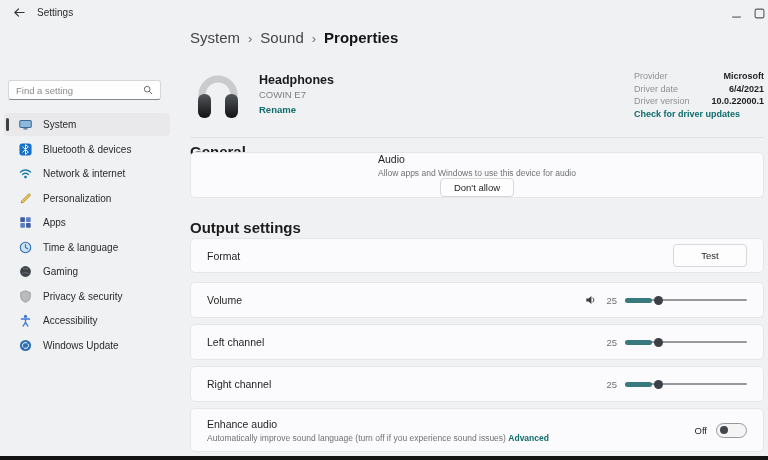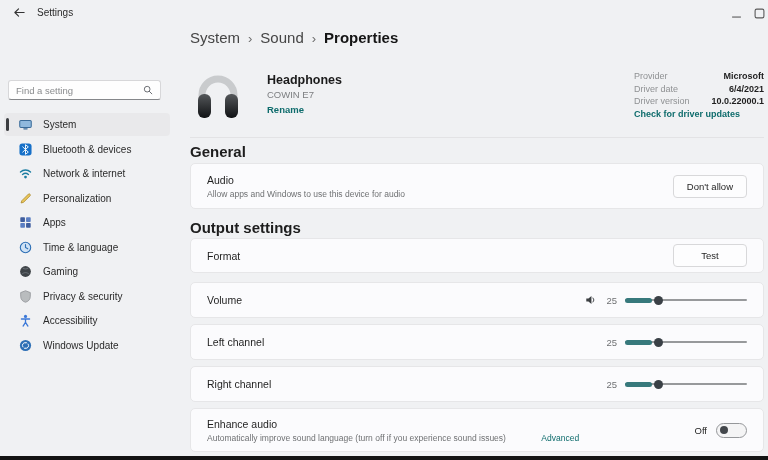--- a/index.html
+++ b/index.html
@@ -36,21 +36,21 @@
   .content { position:absolute; left:190px; top:0; width:576px; height:456px; }
   .breadcrumb { position:absolute; top:29px; left:0; display:flex; align-items:baseline; gap:8px; font-size:15px; color:#454545; }
   .breadcrumb .sep { color:#6d6d6d; font-size:13px; }
   .breadcrumb .crumb { cursor:pointer; }
   .breadcrumb .current { font-weight:700; color:#151515; }
 
   .device-row { position:absolute; top:68px; left:0; right:2px; display:flex; justify-content:space-between; }
   .device-left { display:flex; gap:13px; }
   .hp-img { width:56px; height:56px; }
   .hp-img svg { width:100%; height:100%; display:block; }
-  .device-meta { padding-top:5px;margin-left:8px; }
+  .device-meta { padding-top:5px; }
   .device-name { font-size:12.5px; font-weight:700; color:#1b1b1b; }
   .device-model { font-size:9.5px; color:#7c7e80; margin-top:2px; }
   .rename-link { font-size:9.5px; font-weight:700; color:#0e6c6c; margin-top:4px; cursor:pointer; }
   .driver-block { width:130px; padding-top:3px; }
   .driver-row { display:flex; justify-content:space-between; margin-bottom:2.5px; }
   .driver-label { font-size:9px; color:#8f9193; }
   .driver-value { font-size:9px; font-weight:700; color:#1f1f1f; }
   .driver-link { font-size:9px; font-weight:700; color:#0e6c6c; margin-top:2px; cursor:pointer; }
 
   .divider { position:absolute; top:137px; left:0; right:2px; height:1px; background:#e3e3e5; }
@@ -58,21 +58,21 @@
   .h-general { top:143px; }
   .h-output { top:219px; }
 
   .card { position:absolute; left:0; right:2px; background:#fbfbfd; border:1px solid #e6e6e8; border-radius:5px;
     display:flex; align-items:center; justify-content:space-between; padding:0 16px; }
   .card-t { font-size:10.5px; color:#1f1f1f; }
   .card-s { font-size:8.5px; color:#6f7173; margin-top:3px; }
   .btn { height:23px; padding:0 13px; background:#fdfdfe; border:1px solid #d8d8da; border-radius:4px;
     font-size:9.5px; color:#1f1f1f; display:flex; align-items:center; justify-content:center; cursor:pointer; }
 
-  .audio-card { top:163px; height:46px; }
+  .audio-card { top:152px; height:46px;flex-direction:column; }
   .format-card { top:238px; height:35px; }
   .format-right { display:flex; align-items:center; gap:10px; }
   .btn-test { width:74px; }
   .select { height:23px; padding:0 9px; background:#fdfdfe; border:1px solid #d8d8da; border-radius:4px;
     display:flex; align-items:center; gap:8px; font-size:9px; color:#2a2a2a; cursor:pointer; }
   .chev { width:8px; height:5px; display:flex; }
   .chev svg { width:100%; height:100%; display:block; }
 
   .vol-card { top:282px; height:36px; }
   .lch-card { top:324px; height:36px; }
@@ -80,21 +80,21 @@
   .sl-group { display:flex; align-items:center; gap:8px; }
   .spk-ico { width:12px; height:12px; }
   .spk-ico svg { width:100%; height:100%; display:block; }
   .sl-val { font-size:9.5px; color:#6f7173; min-width:12px; text-align:right; }
   .slider { position:relative; width:122px; height:14px; cursor:pointer; }
   .slider .track { position:absolute; top:6px; left:0; right:0; height:2px; background:#97999b; border-radius:1px; }
   .slider .fill { position:absolute; top:4.5px; left:0; height:5px; background:#37797c; border-radius:3px; }
   .slider .thumb { position:absolute; top:2.5px; width:9px; height:9px; border-radius:50%; background:#3a4046; }
 
   .enhance-card { top:408px; height:44px; }
-  .adv-link { font-weight:400; color:#0e6c6c; cursor:pointer;margin-left:33px; }
+  .adv-link { font-weight:700; color:#0e6c6c; cursor:pointer; }
   .toggle-group { display:flex; align-items:center; gap:9px; }
   .toggle-label { font-size:9.5px; color:#1f1f1f; }
   .toggle { position:relative; width:31px; height:15px; border-radius:8px; background:#f4f4f5; border:1px solid #95979a; cursor:pointer; }
   .toggle .knob { position:absolute; left:3px; top:2.6px; width:8px; height:8px; border-radius:50%; background:#43474c; }
 
   .bottom-bar { position:absolute; left:0; right:0; bottom:0; height:4px; background:#131313; }
 </style>
 </head>
 <body>
 

